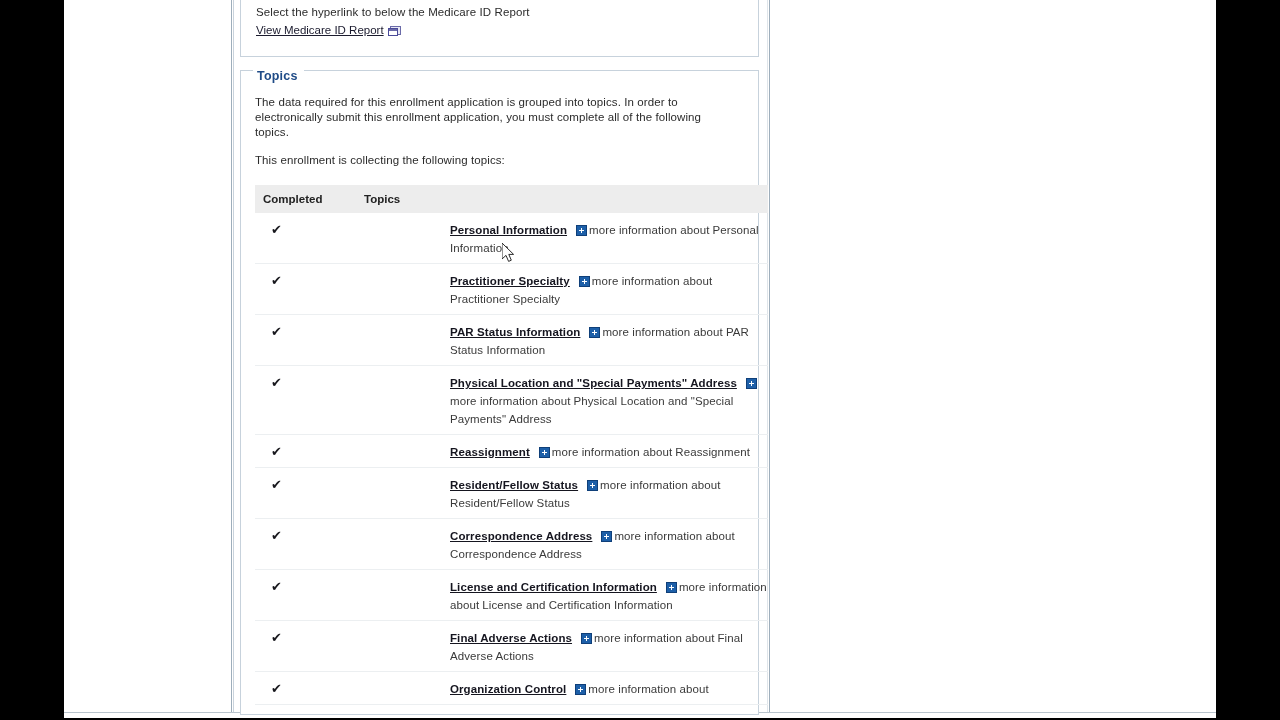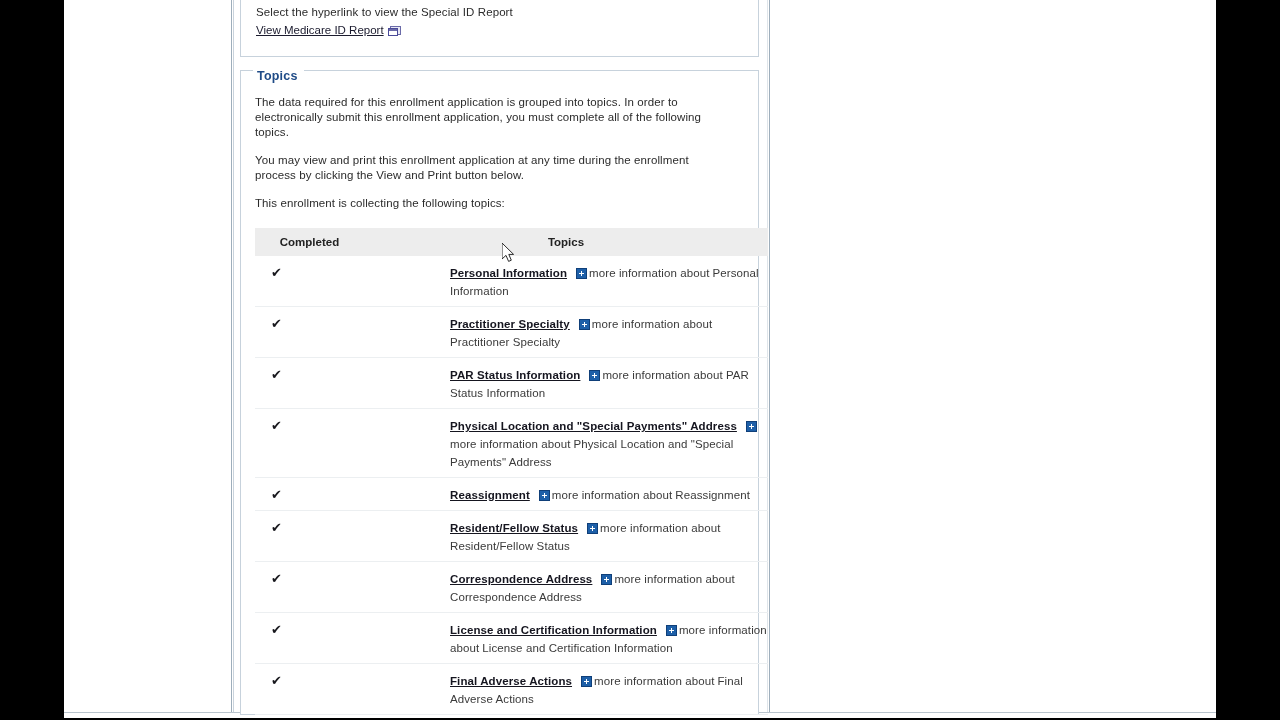--- a/index.html
+++ b/index.html
@@ -124,21 +124,21 @@
 
   
   .topics-table {
     margin-top: 17px;
     width: 497px;
     border-collapse: collapse;
     table-layout: fixed;
   }
   .topics-table thead th {
     background: #ededed;
-    text-align: center;
+    text-align: left;
     font-size: 11.5px;
     font-weight: bold;
     color: #222;
     padding: 5px 0 6px 8px;
     height: 17px;
   }
   .col-completed { width: 93px; }
   .col-topics { width: 404px; }
 
   .topics-table tbody td {
@@ -212,36 +212,35 @@
   <div class="rule-left"></div>
   <div class="rule-left2"></div>
   <div class="rule-right2"></div>
   <div class="rule-right"></div>
   <div class="rule-bottom"></div>
 
   <div class="content">
 
     <div class="box-top">
       <div class="inner">
-        <div class="txt">Select the hyperlink to view the Special ID Report</div>
+        <div class="txt">Select the hyperlink to below the Medicare ID Report</div>
         <div style="">
           <span class="link-dark">View Medicare ID Report</span><span class="newwin-icon">
             <span class="back"></span><span class="front"></span>
           </span>
         </div>
       </div>
     </div>
 
     <div class="box-topics"></div>
     <div class="legend-topics">Topics</div>
 
     <div class="box-topics" style="border:none; background:transparent;">
       <div class="topics-body">
         <div class="txt para">The data required for this enrollment application is grouped into topics. In order to electronically submit this enrollment application, you must complete all of the following topics.</div>
-        <div class="txt para">You may view and print this enrollment application at any time during the enrollment process by clicking the View and Print button below.</div>
         <div class="txt para">This enrollment is collecting the following topics:</div>
 
         <table class="topics-table">
           <thead>
             <tr>
               <th class="col-completed">Completed</th>
               <th class="col-topics">Topics</th>
             </tr>
           </thead>
           <tbody id="topics-tbody">

